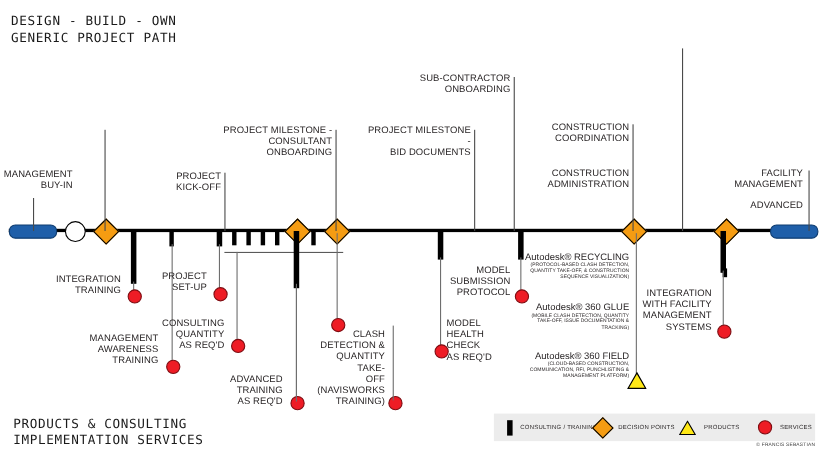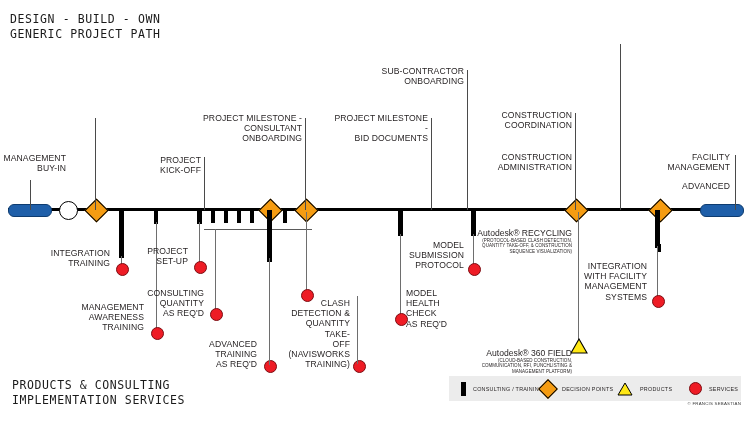--- a/index.html
+++ b/index.html
@@ -230,21 +230,27 @@
       <polygon points="9,1 17,15 1,15" fill="#ffe816" stroke="#000" stroke-width="1.1"></polygon>
     </svg>
   </div>
 
   <div class="abs prod" style="left:462px; top:228px; width:110px;">
     <div class="nm">Autodesk® RECYCLING</div>
     <div class="sub" style="white-space:pre-line">(PROTOCOL-BASED CLASH DETECTION,
 QUANTITY TAKE-OFF, &amp; CONSTRUCTION
 SEQUENCE VISUALIZATION)</div>
   </div>
-  <div class="abs prod" style="left:462px; top:318px; width:110px;margin-top:30px;">
+  <div class="abs prod" style="left:462px; top:274px; width:110px;">
+    <div class="nm">Autodesk® 360 GLUE</div>
+    <div class="sub" style="white-space:pre-line">(MOBILE CLASH DETECTION, QUANTITY
+TAKE-OFF, ISSUE DOCUMENTATION &amp;
+TRACKING)</div>
+  </div>
+  <div class="abs prod" style="left:462px; top:318px; width:110px;">
     <div class="nm">Autodesk® 360 FIELD</div>
     <div class="sub" style="white-space:pre-line">(CLOUD-BASED CONSTRUCTION,
 COMMUNICATION, RFI, PUNCHLISTING &amp;
 MANAGEMENT PLATFORM)</div>
   </div>
 
   <div class="abs" id="footer-block">
     <div>PRODUCTS &amp; CONSULTING</div>
     <div>IMPLEMENTATION SERVICES</div>
   </div>

